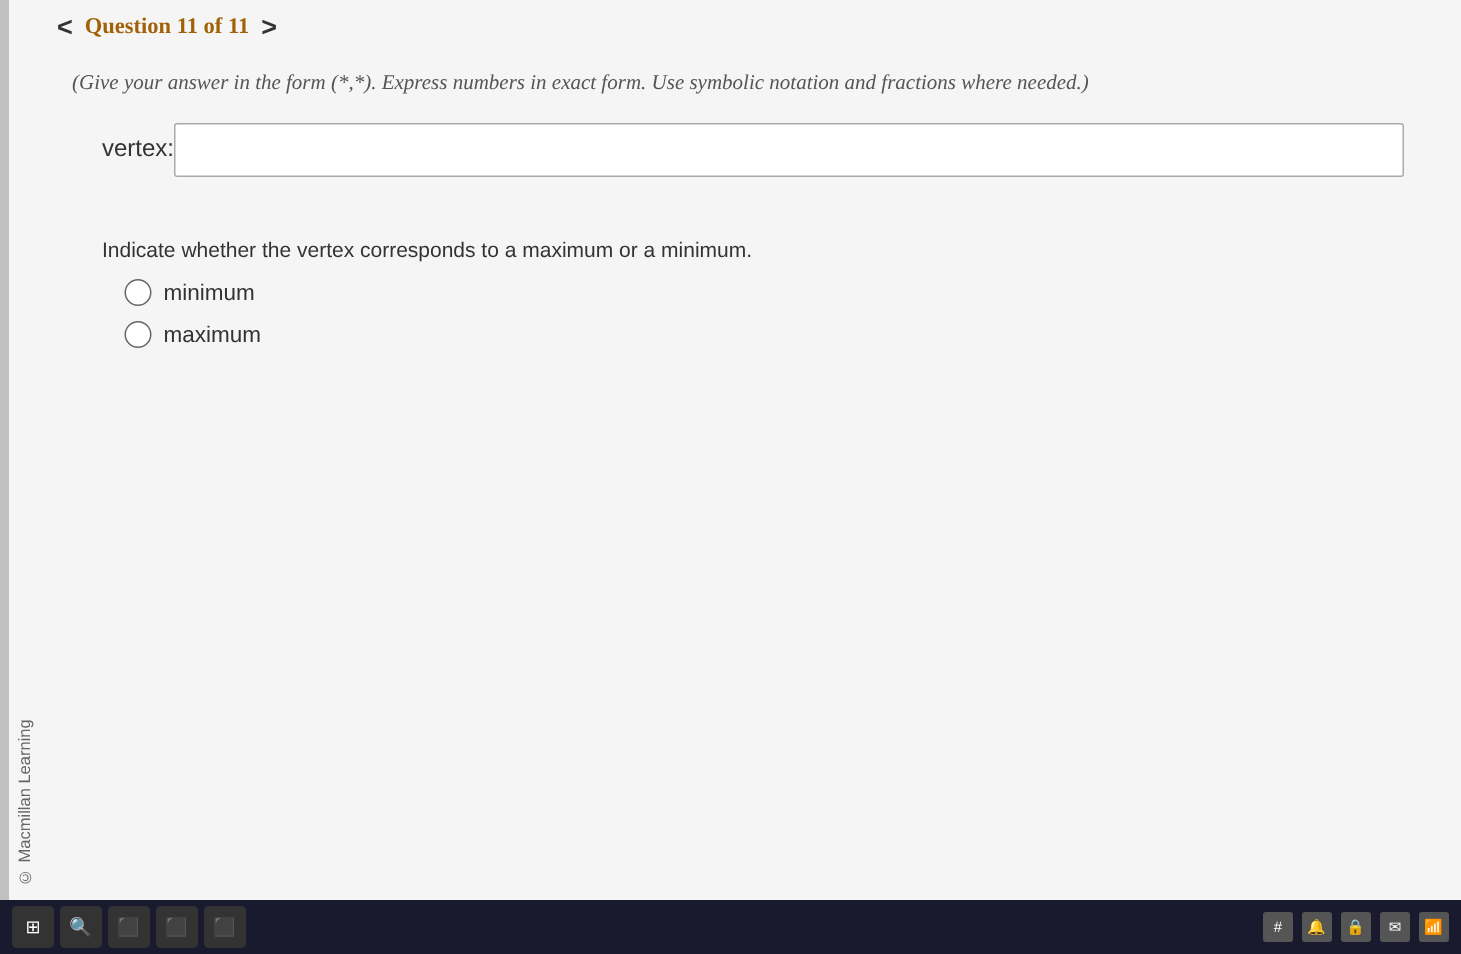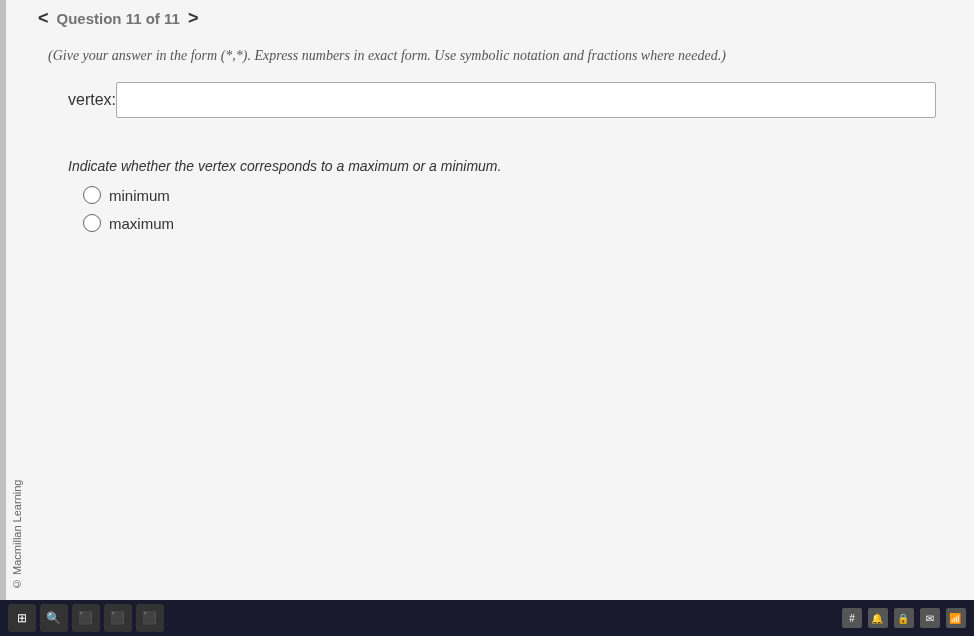--- a/index.html
+++ b/index.html
@@ -57,22 +57,22 @@
     .nav-arrow {
       font-size: 18px;
       color: #333;
       cursor: pointer;
       font-weight: bold;
     }
 
     .question-label {
       font-size: 15px;
       font-weight: bold;
-      color: #737373;
-      font-family: Liberation Sans, sans-serif;
+      color: #a16207;
+      font-family: Liberation Serif, serif;
     }
 
     .question-body {
       flex: 1;
       padding-left: 10px;
     }
 
     .question-main-text {
       font-size: 17px;
       color: #222;
@@ -115,21 +115,20 @@
       max-width: 820px;
     }
 
     .indicate-section {
       margin-left: 20px;
     }
 
     .indicate-text {
       font-size: 14px;
       color: #333;
-      font-style: italic;
       margin-bottom: 12px;
       font-family: Arial, sans-serif;
     }
 
     .radio-option {
       display: flex;
       align-items: center;
       gap: 8px;
       margin-bottom: 10px;
       cursor: pointer;

